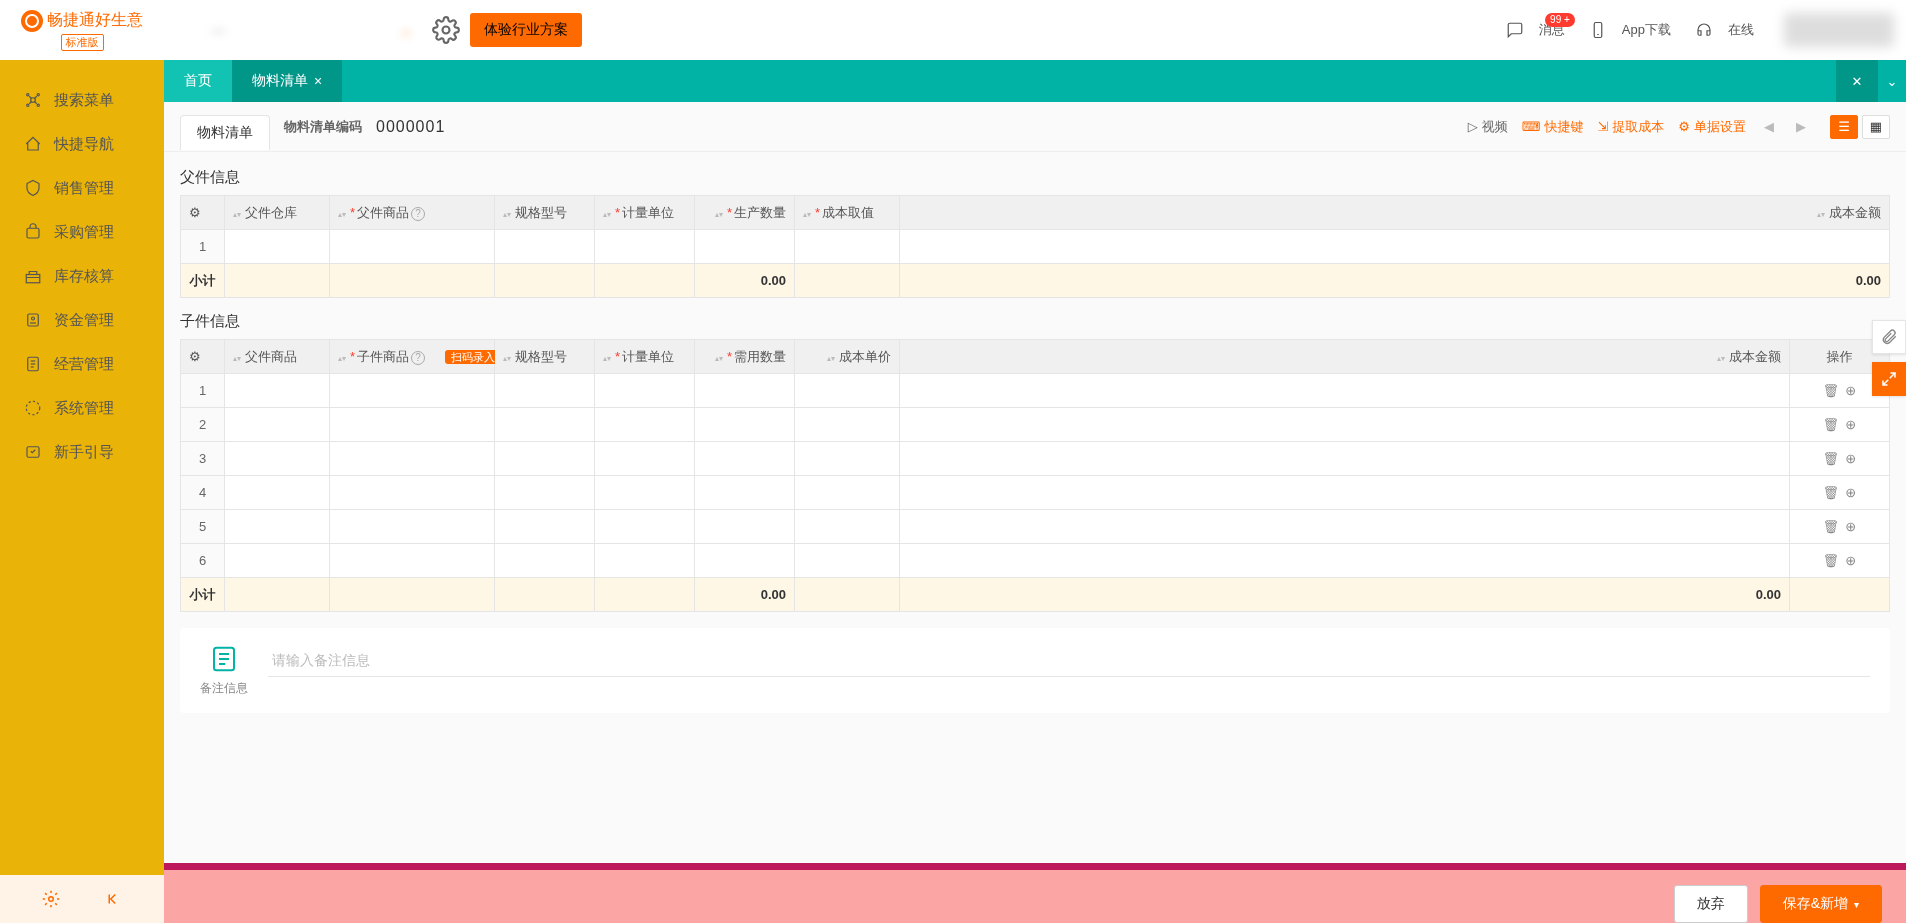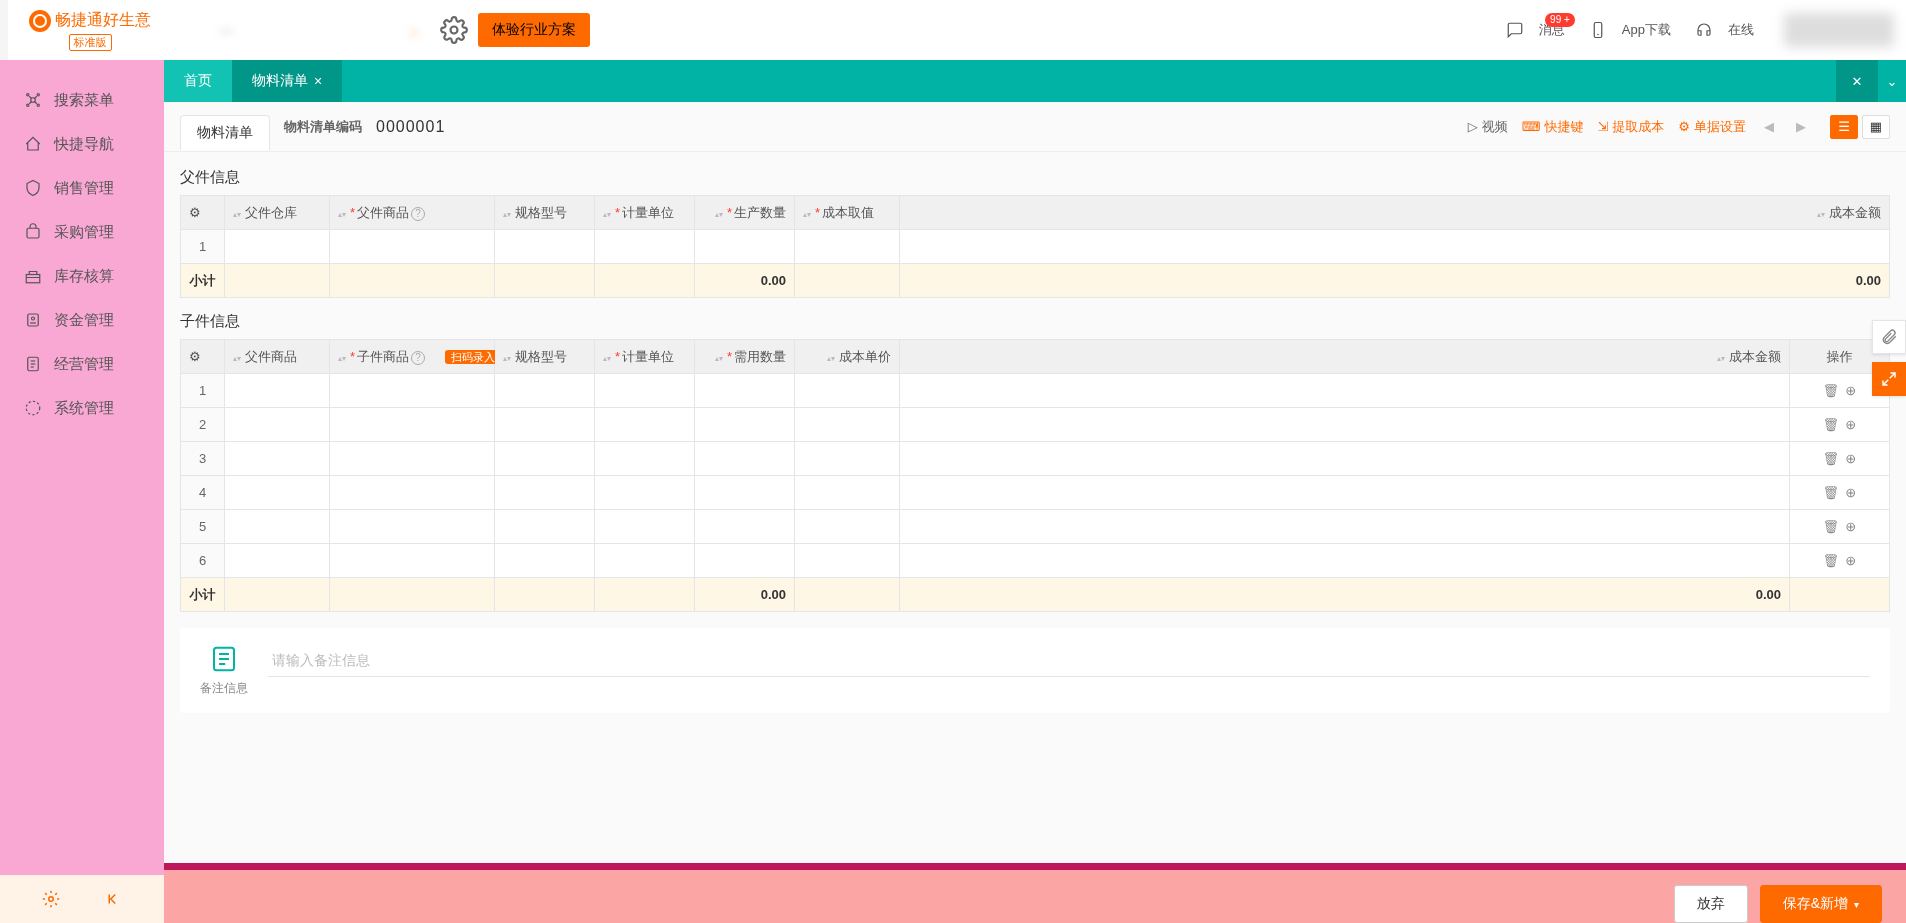--- a/index.html
+++ b/index.html
@@ -1,41 +1,41 @@
 <!DOCTYPE html>
 <html><head>
 <meta charset="utf-8">
 <style>
 * { margin:0; padding:0; box-sizing:border-box; font-family:"Microsoft YaHei","PingFang SC",sans-serif; }
 html,body { height:100%; background:#f5f5f5; color:#333; font-size:13px; overflow:hidden; }
 
 .app { display:flex; flex-direction:column; height:100%; }
 
 
-.topbar { height:60px; background:#fff; display:flex; align-items:center; padding:0 12px; gap:10px; position:relative; z-index:5;margin-left:8px; }
+.topbar { height:60px; background:#fff; display:flex; align-items:center; padding:0 12px; gap:10px; position:relative; z-index:5; }
 .logo-box { display:flex; flex-direction:column; align-items:center; width:140px; }
 .logo-row { display:flex; align-items:center; gap:4px; color:#ff6a00; font-size:16px; font-weight:500; }
 .logo-mark { width:22px; height:22px; border-radius:50%; background:#ff6a00; position:relative; display:flex; align-items:center; justify-content:center; }
 .logo-mark::before { content:""; width:10px; height:10px; border:2px solid #fff; border-radius:50%; }
 .logo-sub { font-size:11px; color:#ff6a00; border:1px solid #ff6a00; border-radius:2px; padding:0 4px; margin-top:2px; }
 .org-select { margin-left:40px; min-width:220px; height:34px; display:flex; align-items:center; justify-content:space-between; padding:0 10px; color:#888; cursor:pointer; filter:blur(4px); }
 .chev { color:#ff6a00; font-size:14px; }
 .gear-btn { width:28px; height:28px; display:flex; align-items:center; justify-content:center; color:#666; cursor:pointer; }
 .cta-btn { background:#ff6a00; color:#000000; border:none; border-radius:3px; height:34px; padding:0 14px; font-size:14px; cursor:pointer; }
 .top-spacer { flex:1; }
 .top-link { display:flex; align-items:center; gap:15px; color:#555; cursor:pointer; margin-right:14px; position:relative; }
 .top-link svg { width:18px; height:18px; }
 .badge { position:absolute; top:-8px; right:-10px; background:#ff3b30; color:#fff; font-size:10px; padding:0 5px; border-radius:8px; line-height:14px; }
 .user-blur { width:110px; height:34px; filter:blur(6px); background:#ddd; border-radius:4px; margin-left:6px; }
 
 
 .body { flex:1; display:flex; min-height:0; }
 
 
-.sidebar { width:164px; background:#f9a8d4; display:flex; flex-direction:column; }
+.sidebar { width:164px; background:#eab308; display:flex; flex-direction:column; }
 .side-list { flex:1; padding-top:18px; }
 .side-item { display:flex; align-items:center; gap:12px; height:44px; padding:0 24px; color:#555; font-size:15px; cursor:pointer; }
 .side-item.active { background:#ff6a00; color:#fff; }
 .side-item svg { width:18px; height:18px; flex-shrink:0; }
 .side-bottom { height:48px; background:#fff2e6; display:flex; align-items:center; justify-content:space-around; padding:0 20px; }
 .side-bottom svg { width:18px; height:18px; color:#ff6a00; cursor:pointer; }
 
 
 .main { flex:1; display:flex; flex-direction:column; min-width:0; position:relative; }
 
@@ -210,20 +210,27 @@
               <line x1="9" y1="16" x2="13" y2="16"></line>
             </svg>
             <span>经营管理</span>
           </div>
           <div class="side-item">
             <svg viewBox="0 0 24 24" fill="none" stroke="currentColor" stroke-width="1.6">
               <circle cx="12" cy="12" r="9" stroke-dasharray="3 3"></circle>
             </svg>
             <span>系统管理</span>
           </div>
+          <div class="side-item">
+            <svg viewBox="0 0 24 24" fill="none" stroke="currentColor" stroke-width="1.6">
+              <rect x="4" y="5" width="16" height="14" rx="2"></rect>
+              <path d="M9 11l2 2 4-4"></path>
+            </svg>
+            <span>新手引导</span>
+          </div>
         </div>
       <div class="side-bottom">
         <svg viewBox="0 0 24 24" fill="none" stroke="currentColor" stroke-width="2">
             <circle cx="12" cy="12" r="3"></circle>
             <path d="M12 1v3M12 20v3M4.2 4.2l2.1 2.1M17.7 17.7l2.1 2.1M1 12h3M20 12h3M4.2 19.8l2.1-2.1M17.7 6.3l2.1-2.1"></path>
           </svg>
         <svg viewBox="0 0 24 24" fill="none" stroke="currentColor" stroke-width="2">
             <path d="M15 18l-6-6 6-6M7 6v12"></path>
           </svg>
       </div>

